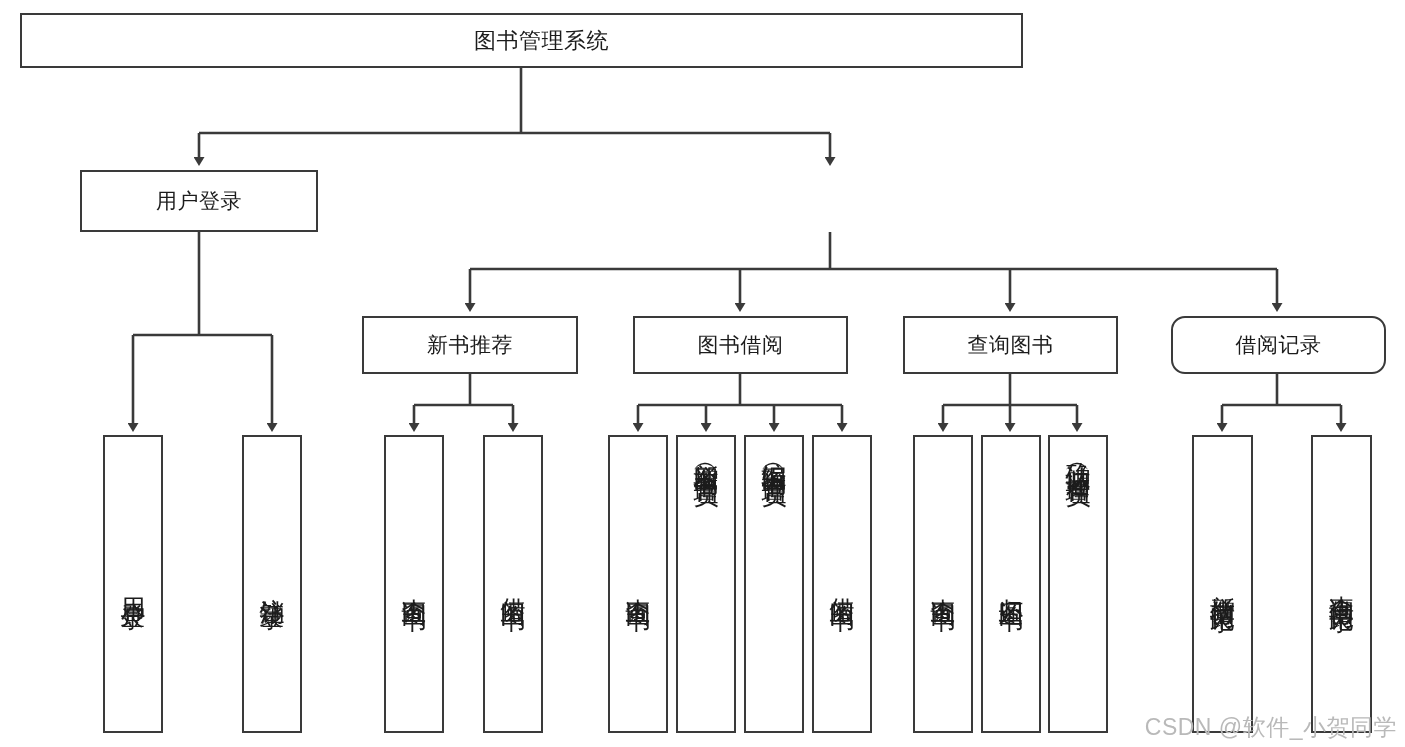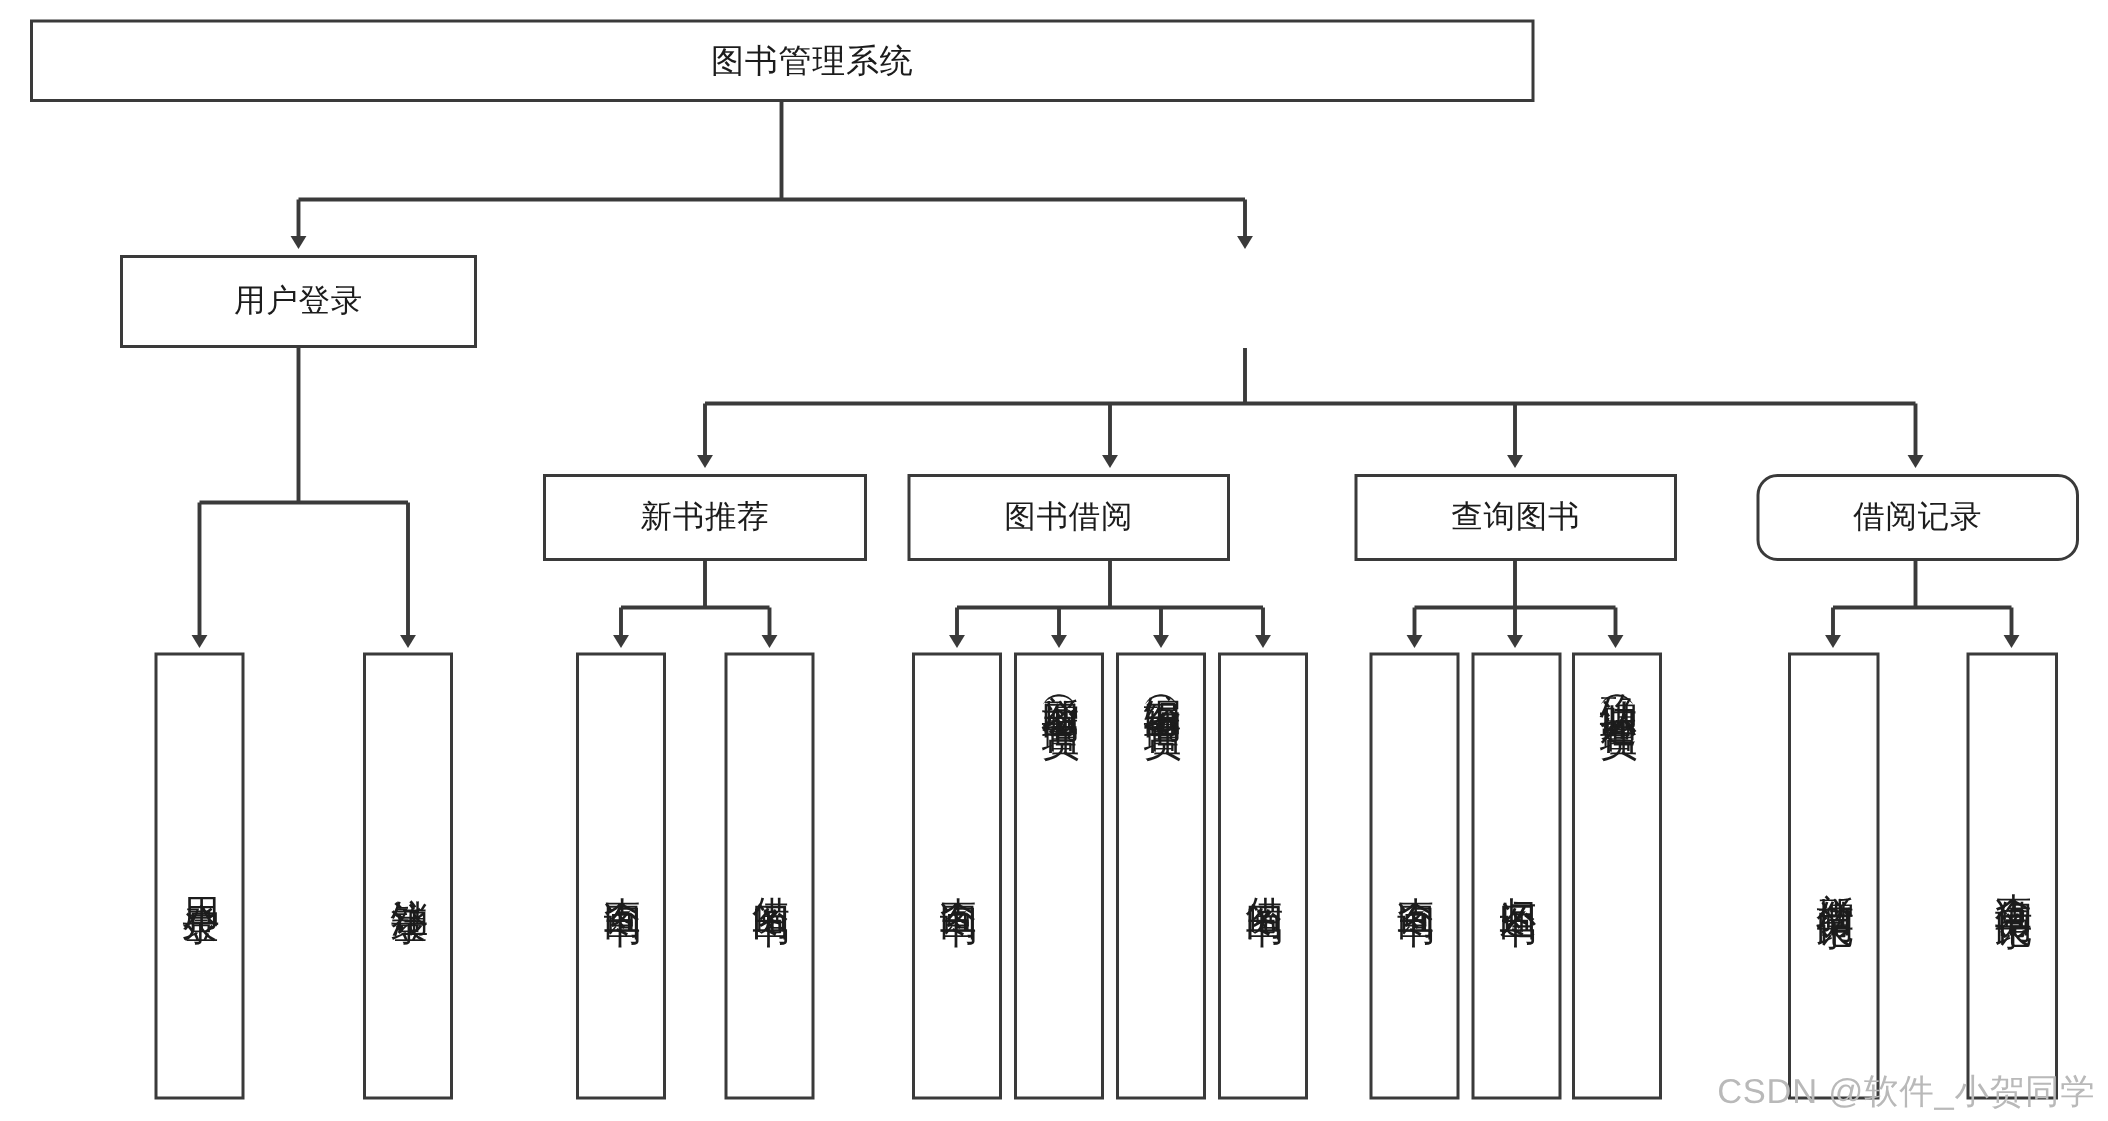--- a/index.html
+++ b/index.html
@@ -142,21 +142,21 @@
     <span class="label">图书管理系统</span>
   </div>
 
   <div class="node horiz" style="left:80px; top:170px; width:238px; height:62px;">
     <span class="label">用户登录</span>
   </div>
 
   <div class="node horiz" style="left:362px; top:316px; width:216px; height:58px;">
     <span class="label">新书推荐</span>
   </div>
-  <div class="node horiz" style="left:605px; top:316px; width:215px; height:58px;align-items:center;">
+  <div class="node horiz" style="left:633px; top:316px; width:215px; height:58px;align-items:center;">
     <span class="label">图书借阅</span>
   </div>
   <div class="node horiz" style="left:903px; top:316px; width:215px; height:58px;">
     <span class="label">查询图书</span>
   </div>
   <div class="node horiz" style="left:1171px; top:316px; width:215px; height:58px;border-radius:14px;">
     <span class="label">借阅记录</span>
   </div>
 
   <div class="node vert" style="left:103px; top:435px; width:60px; height:298px;">

